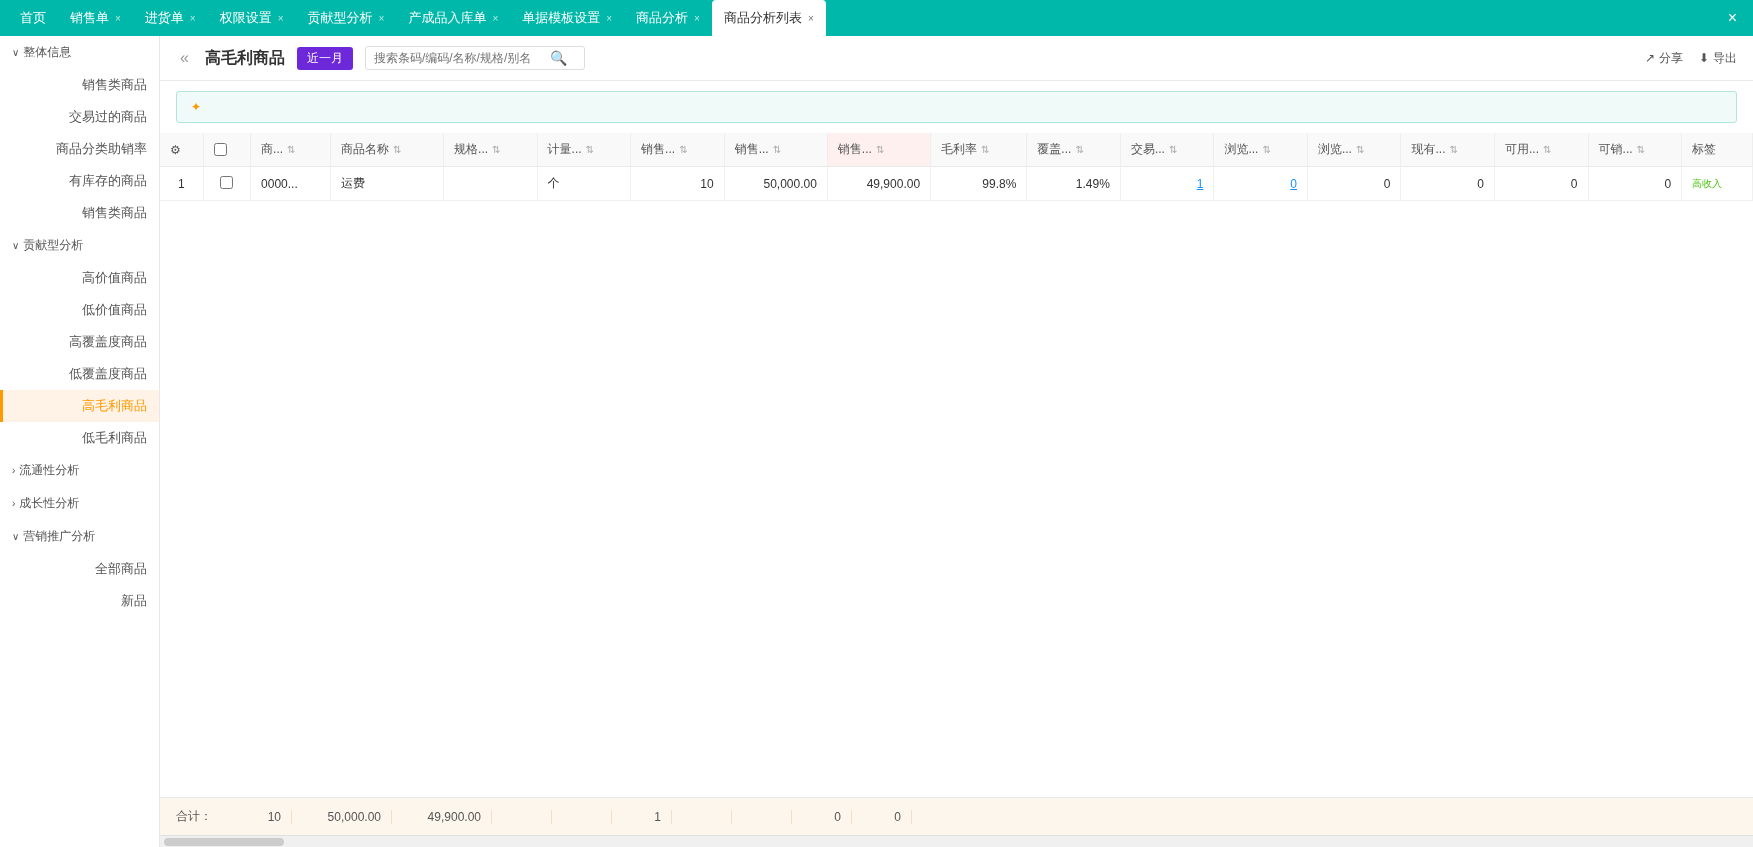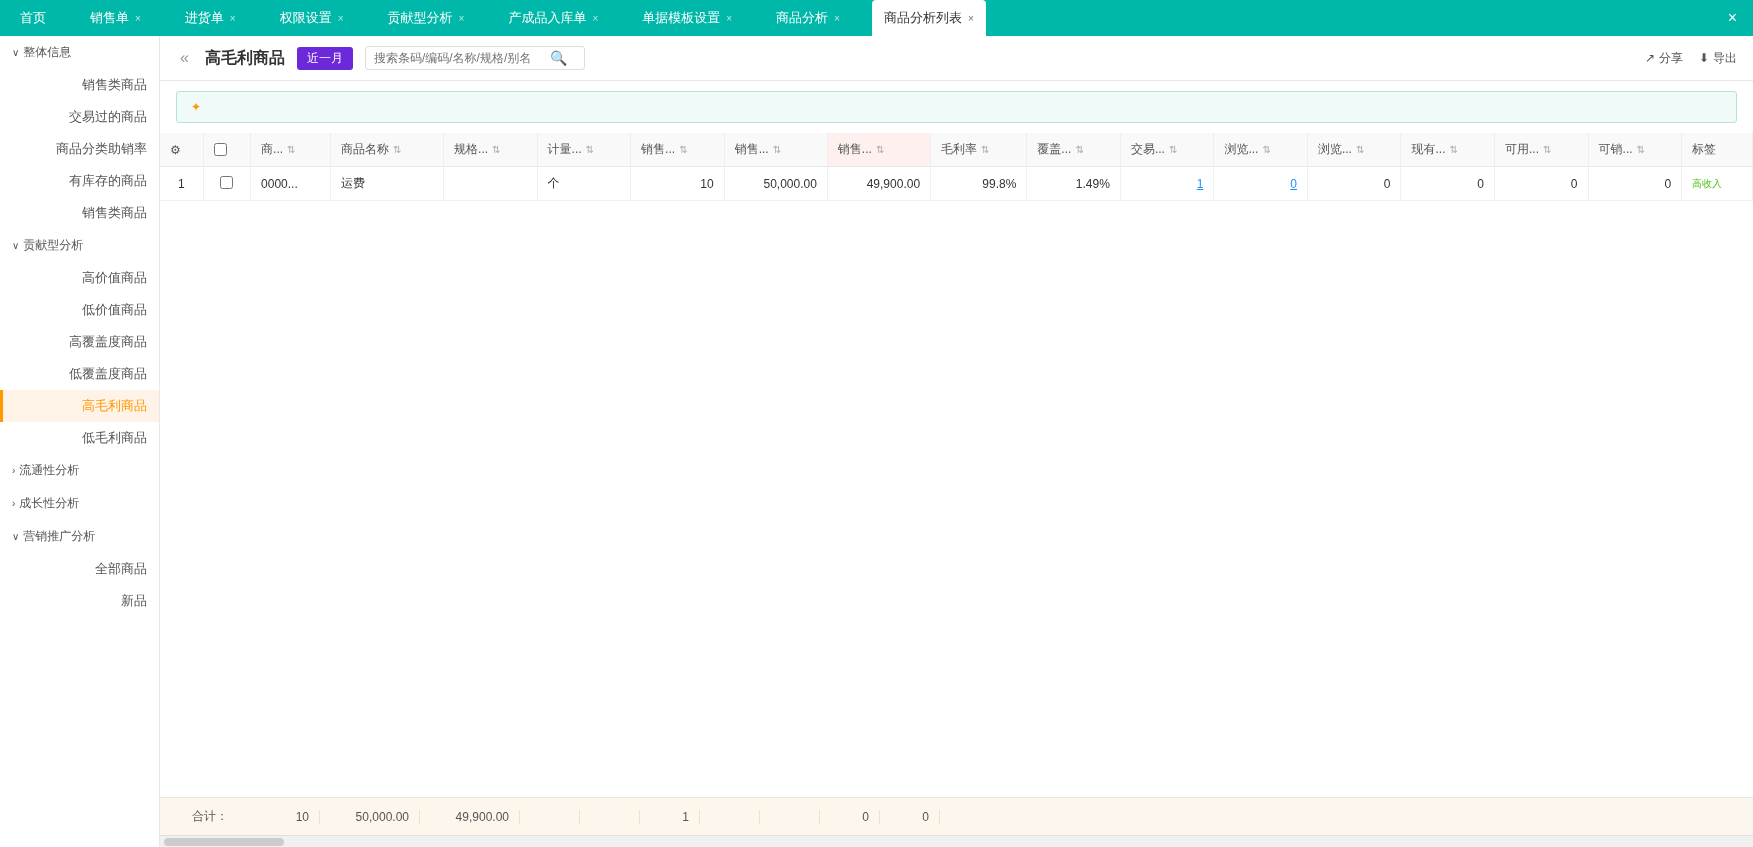--- a/index.html
+++ b/index.html
@@ -5,21 +5,21 @@
     * { margin: 0; padding: 0; box-sizing: border-box; }
     body { font-family: "Microsoft YaHei", Arial, sans-serif; font-size: 12px; background: #f5f5f5; color: #333; width: 1753px; height: 847px; overflow: hidden; }
 
     
     .top-nav {
       background: #00b8a9;
       height: 36px;
       display: flex;
       align-items: center;
       padding: 0 8px;
-      gap: 20px;
+      gap: 0;
     }
     .nav-tab {
       height: 36px;
       display: flex;
       align-items: center;
       padding: 0 12px;
       color: #fff;
       cursor: pointer;
       font-size: 13px;
       white-space: nowrap;
@@ -213,24 +213,24 @@
     }
     .td-num { text-align: right; }
     .td-center { text-align: center; }
     .tag-high { color: #52c41a; font-size: 10px; }
     .link-val { color: #1890ff; cursor: pointer; text-decoration: underline; }
 
     
     .footer-bar {
       background: #fdf6ec;
       border-top: 1px solid #e8e8e8;
-      padding: 8px 32px;
-      display: flex;
-      align-items: center;
-      gap: 12px;
+      padding: 8px 16px;
+      display: flex;
+      align-items: center;
+      gap: 0;
       font-size: 12px;
       color: #555;
       min-height: 38px;
     }
     .footer-label {
       margin-right: 20px;
       font-weight: 500;
     }
     .footer-cols {
       display: flex;

